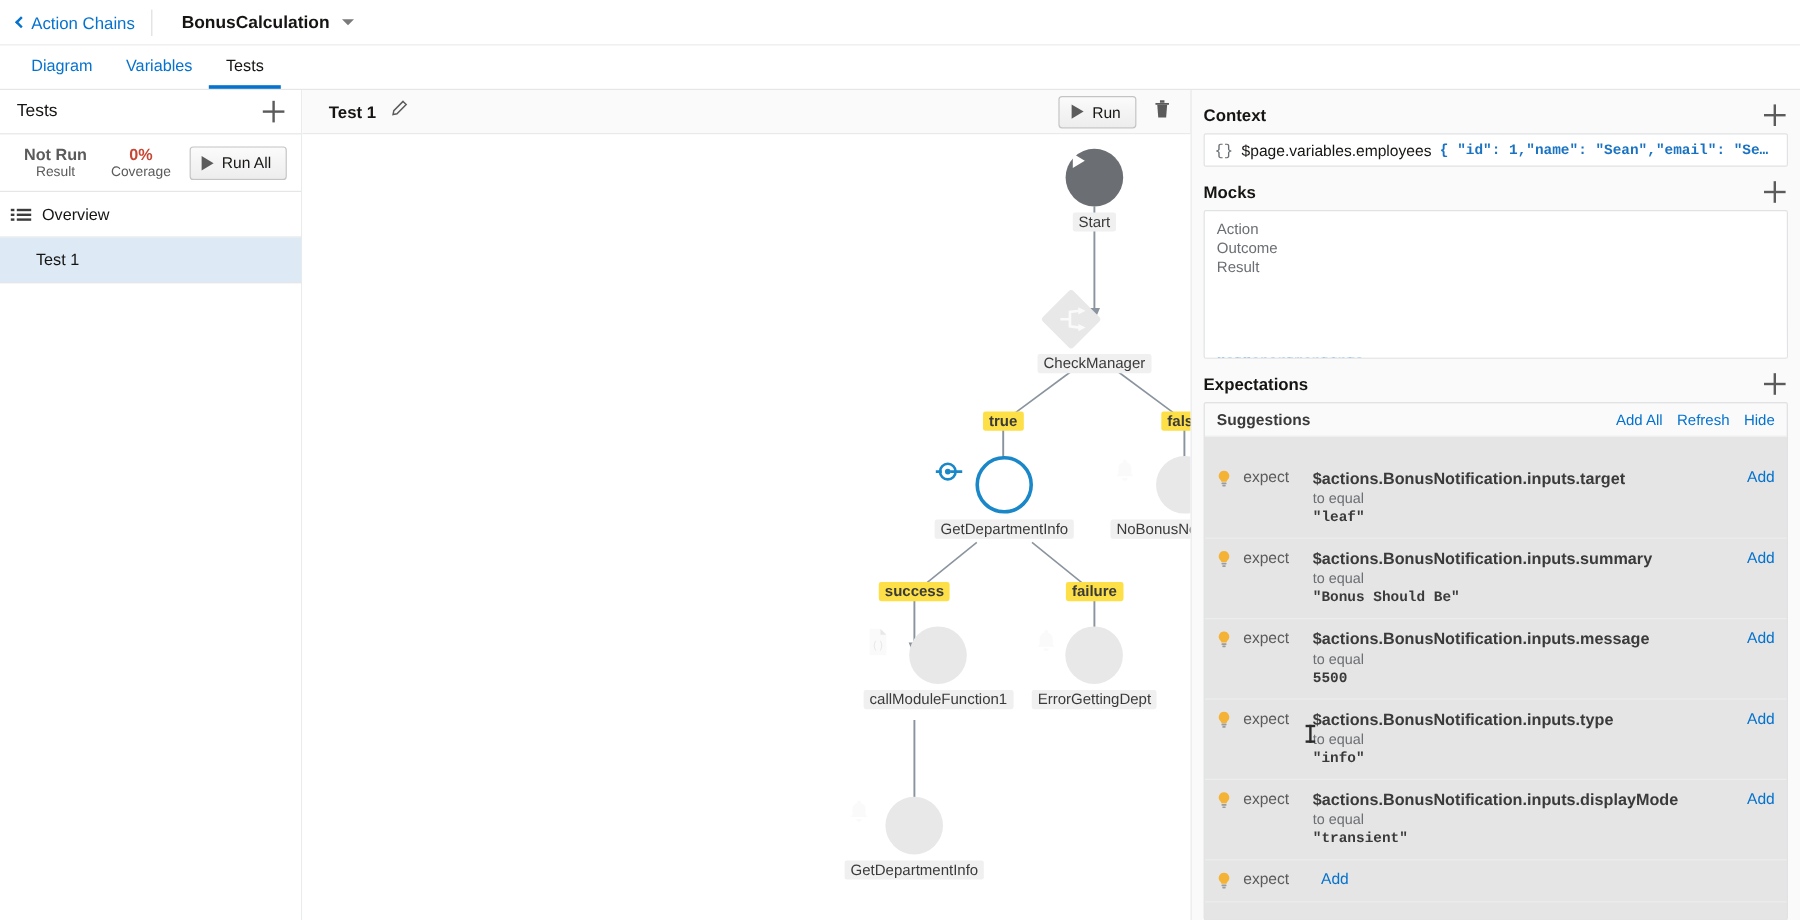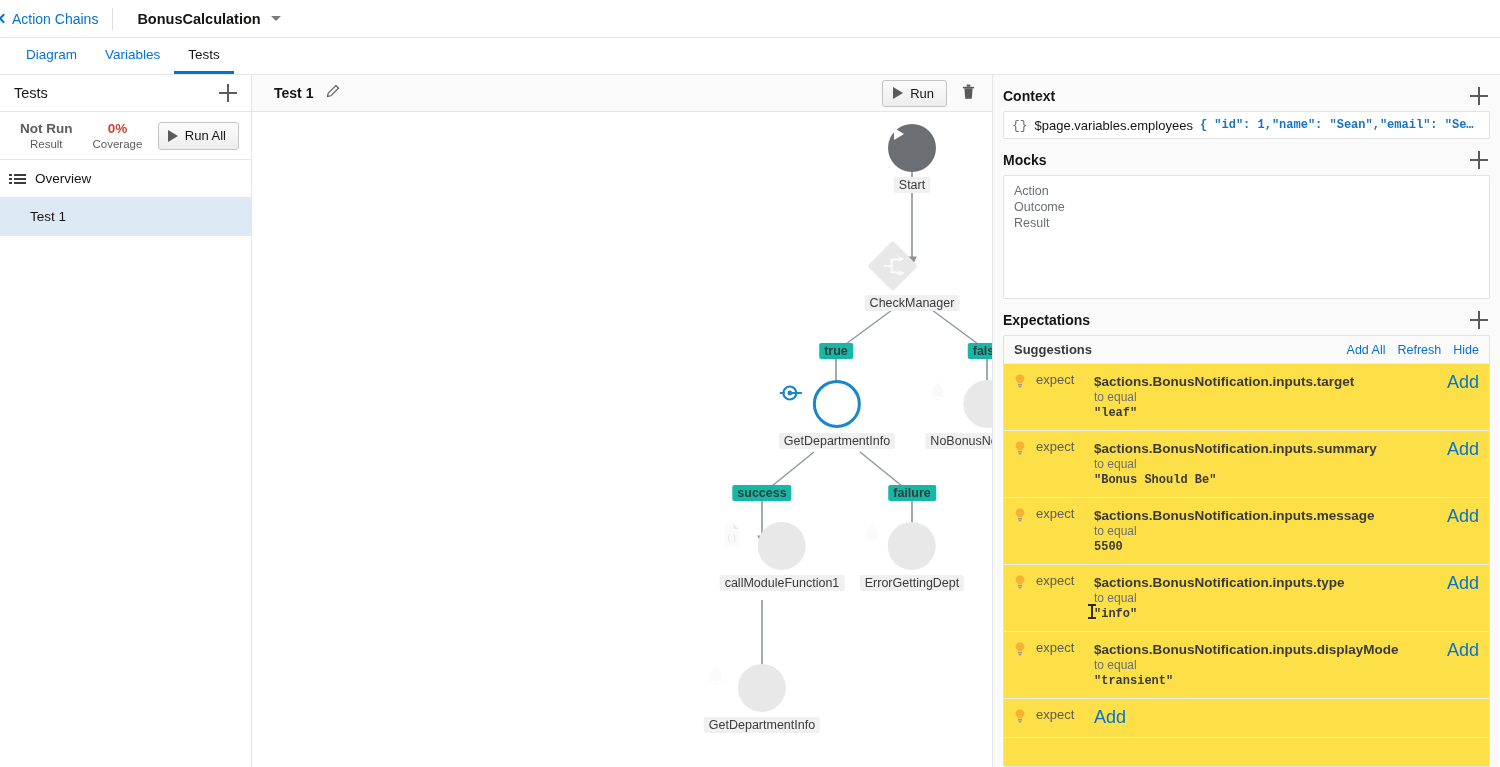--- a/index.html
+++ b/index.html
@@ -10,20 +10,21 @@
     color: #161513;
     overflow: hidden;
   }
 
   
   .topbar {
     height: 38px;
     display: flex; align-items: center;
     border-bottom: 1px solid #e4e6e8;
     background: #fff;
+    padding-left: 14px;
   }
   .crumb-back {
     display: flex; align-items: center; gap: 5px;
     color: #0572ce; font-size: 14px; cursor: pointer;
     padding-right: 14px;
   }
   .chev-left {
     display:inline-block; width: 7px; height: 7px;
     border-left: 2px solid #0572ce; border-bottom: 2px solid #0572ce;
     transform: rotate(45deg); margin-bottom: 1px;
@@ -163,21 +164,21 @@
   }
   .node .nlabel {
     display:inline-block; margin-top:5px;
     font-size:12.5px; color:#3a3a3a;
     background:#f0f0f0; border-radius:2px; padding:1px 5px;
     white-space:nowrap;
   }
   .edge-label {
     position:absolute; transform:translate(-50%,-50%);
     font-size:12.5px; font-weight:700; color:#3a3a3a;
-    background:#14b8a6; border-radius:2px; padding:1px 5px;
+    background:#fde047; border-radius:2px; padding:1px 5px;
     white-space:nowrap;
   }
 
   
   .right {
     width: 508px; flex: 0 0 508px;
     border-left:1px solid #e4e6e8;
     background:#fafafa;
     display:flex; flex-direction:column;
     overflow:hidden;
@@ -214,23 +215,23 @@
     color:#1a73c2; font-weight:700; line-height:16px;
     white-space:pre;
   }
   .mock-fade {
     position:absolute; left:0; right:0; bottom:0; height:26px;
     background: linear-gradient(rgba(255,255,255,0), #ffffff 85%);
     pointer-events:none;
   }
 
   .exp-box {
-    margin: 0 10px 0 10px; background:#fde047;
+    margin: 0 10px 0 10px; background:#e5e5e5;
     border:1px solid #e0e2e4; border-radius:2px;
-    flex: 1 1 auto; overflow:hidden; display:flex; flex-direction:column;
+    flex: 1 1 auto; overflow:hidden; display:flex; flex-direction:column;gap:18px;
   }
   .sugg-head {
     display:flex; align-items:center; height:28px;
     padding: 0 10px; border-bottom:1px solid #ebedee;
     background:#fafafa;
   }
   .sugg-title { font-size:13px; font-weight:700; color:#3a3a3a; }
   .sugg-actions { margin-left:auto; display:flex; gap:12px; }
   .sugg-actions span { font-size:12.5px; color:#0572ce; cursor:pointer; }
 
@@ -240,21 +241,21 @@
   }
   .bulb { flex:0 0 16px; width:16px; height:16px; margin-top:1px; }
   .exp-kw { flex:0 0 50px; font-size:13px; color:#5b5b5b; margin-top:0px;}
   .exp-main { flex:1 1 auto; min-width:0; }
   .exp-path { font-size:13.5px; font-weight:700; color:#3a3a3a; line-height:17px; }
   .exp-op { font-size:12px; color:#6b6f73; line-height:15px; }
   .exp-val {
     font-family:"Liberation Mono", monospace; font-size:12px;
     font-weight:700; color:#3a3a3a; line-height:16px;
   }
-  .exp-add { flex:0 0 30px; text-align:right; font-size:18px; color:#0572ce; cursor:pointer; }
+  .exp-add { flex:0 0 30px; text-align:right; font-size:13px; color:#0572ce; cursor:pointer; }
 
   .ibeam {
     position:absolute; width:2px; height:15px; background:#2b2b2b;
     pointer-events:none;
   }
   .ibeam:before, .ibeam:after {
     content:""; position:absolute; left:-3px; width:8px; height:2px; background:#2b2b2b;
   }
   .ibeam:before { top:0; }
   .ibeam:after  { bottom:0; }

